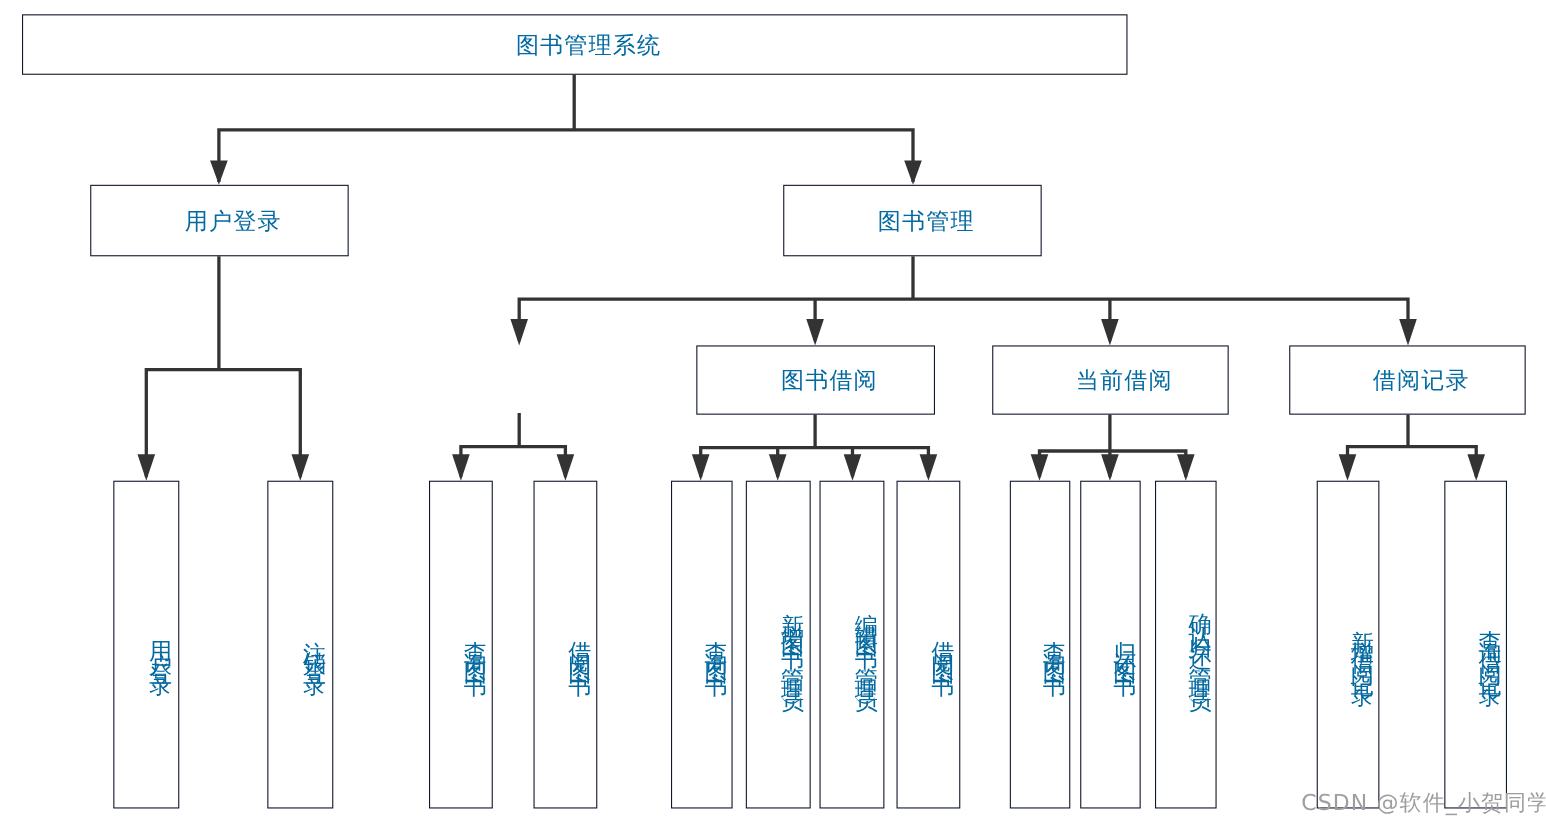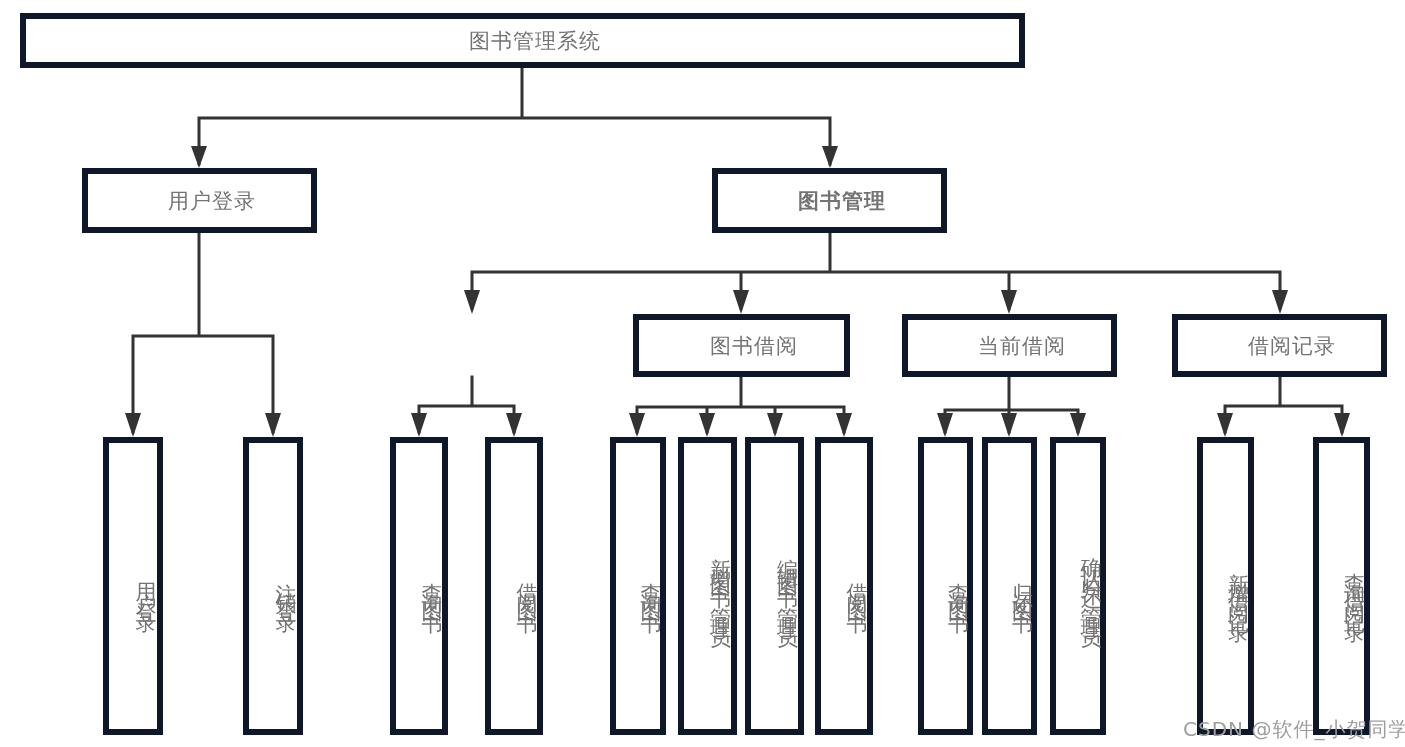--- a/index.html
+++ b/index.html
@@ -1,22 +1,22 @@
 <!DOCTYPE html>
 <html><head>
 <meta charset="utf-8">
 <style>
   html,body{margin:0;padding:0;}
   body{background:#ffffff;font-family:"DejaVu Sans","Liberation Sans",sans-serif;}
   .canvas{position:relative;width:1405px;height:747px;background:#ffffff;overflow:hidden;}
   .wires{position:absolute;left:0;top:0;z-index:1;}
   .box{
     position:absolute;box-sizing:border-box;background:#ffffff;
-    border:6px solid #0f172a;display:flex;align-items:center;justify-content:center;
-    color:#737373;font-size:21px;letter-spacing:1px;z-index:2;text-align:center;padding-left:25px;
+    border:1px solid #0f172a;display:flex;align-items:center;justify-content:center;
+    color:#0369a1;font-size:21px;letter-spacing:1px;z-index:2;text-align:center;padding-left:25px;
   }
   .vbox{
     writing-mode:vertical-rl;text-orientation:mixed;
     letter-spacing:10px;line-height:1;font-size:21px;
   }
   .watermark{
     position:absolute;z-index:3;color:#9e9e9e;font-size:20px;
     letter-spacing:1px;white-space:nowrap;
   }
 </style>
@@ -54,21 +54,21 @@
       <polygon points="1001,413 1017,413 1009,437"></polygon>
       <polygon points="1070,413 1086,413 1078,437"></polygon>
       <polygon points="1217,413 1233,413 1225,437"></polygon>
       <polygon points="1334,413 1350,413 1342,437"></polygon>
     </g>
   </svg>
 
   <div class="box" style="left:20px;top:13px;width:1005px;height:55px;">图书管理系统</div>
 
   <div class="box" style="left:82px;top:168px;width:235px;height:65px;">用户登录</div>
-  <div class="box" style="left:712px;top:168px;width:235px;height:65px;font-weight:bold;">图书管理</div>
+  <div class="box" style="left:712px;top:168px;width:235px;height:65px;">图书管理</div>
 
   <div class="box" style="left:633px;top:314px;width:217px;height:63px;">图书借阅</div>
   <div class="box" style="left:1172px;top:314px;width:215px;height:63px;">借阅记录</div>
   <div class="box" style="left:902px;top:314px;width:215px;height:63px;">当前借阅</div>
 
   <div class="box vbox" style="left:103px;top:437px;width:60px;height:298px;">用户登录</div>
   <div class="box vbox" style="left:243px;top:437px;width:60px;height:298px;">注销登录</div>
 
   <div class="box vbox" style="left:390px;top:437px;width:58px;height:298px;">查询图书</div>
   <div class="box vbox" style="left:485px;top:437px;width:58px;height:298px;">借阅图书</div>

